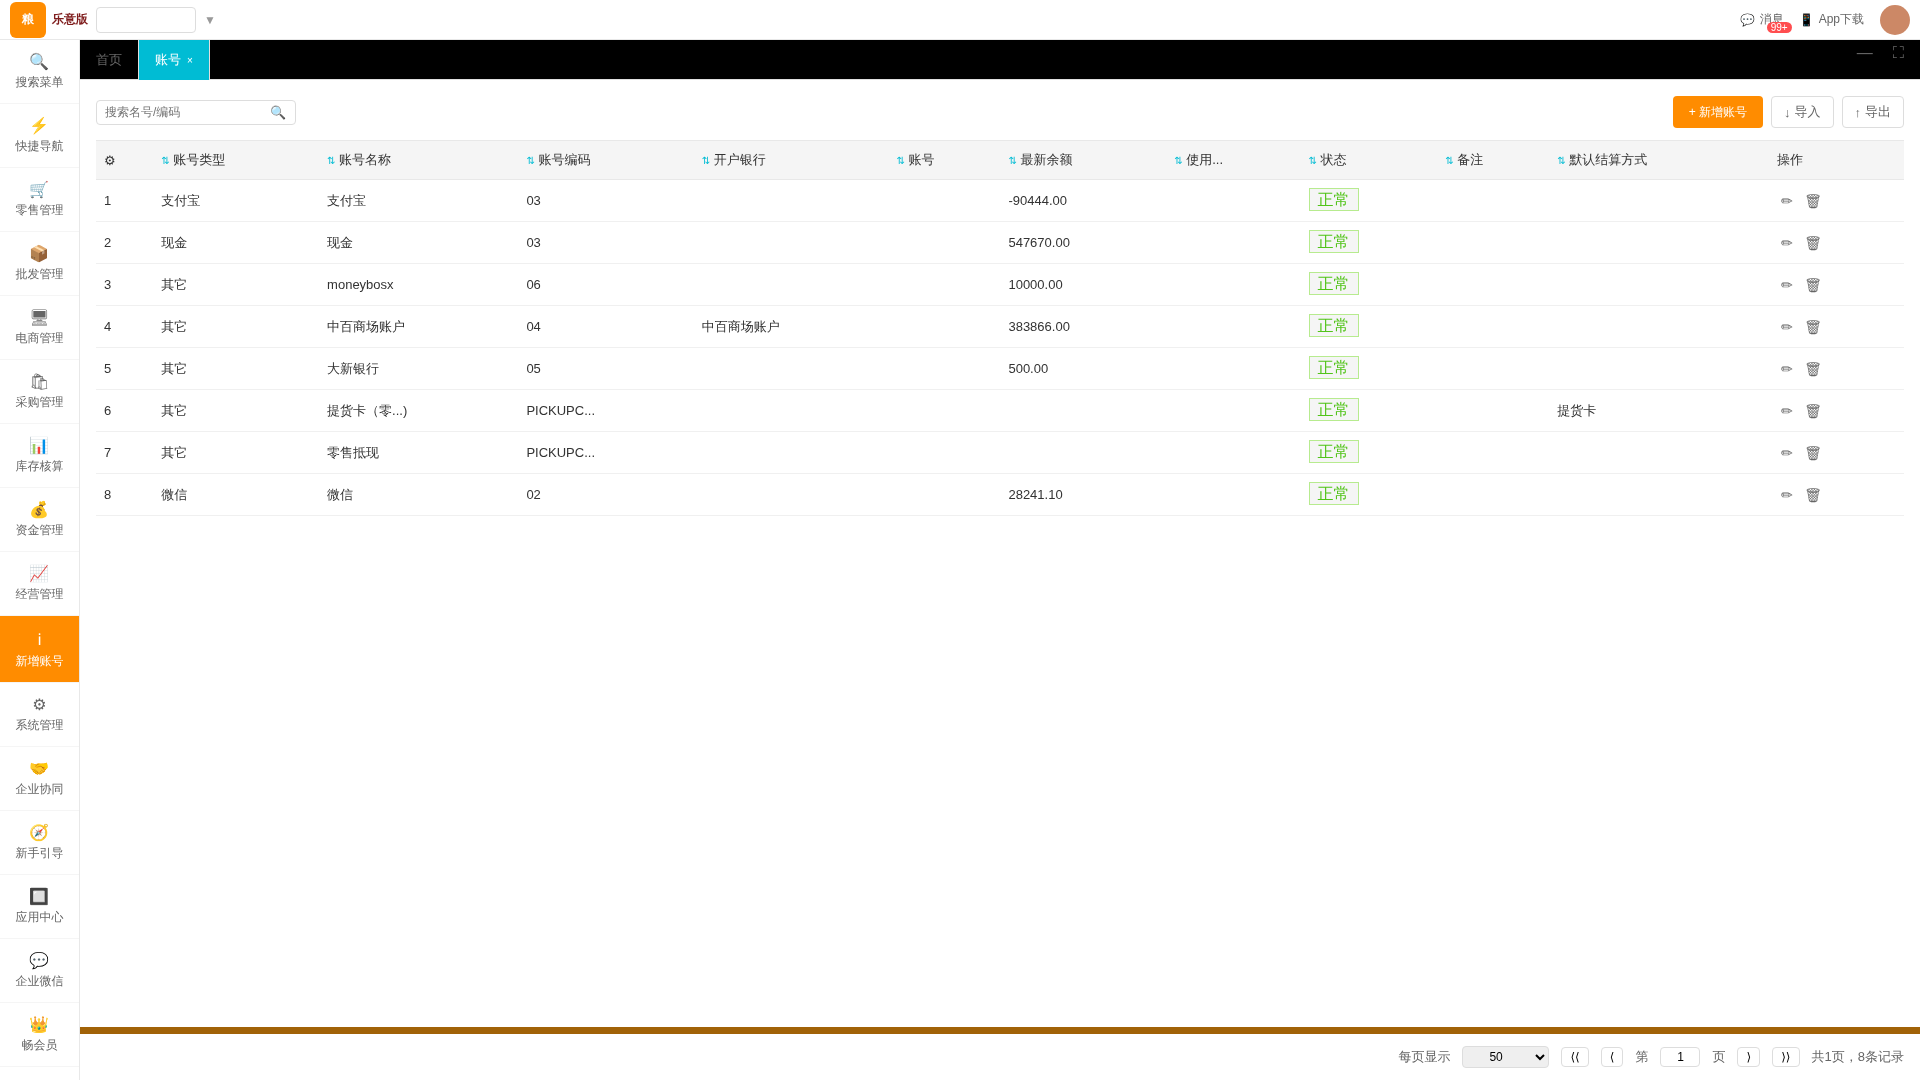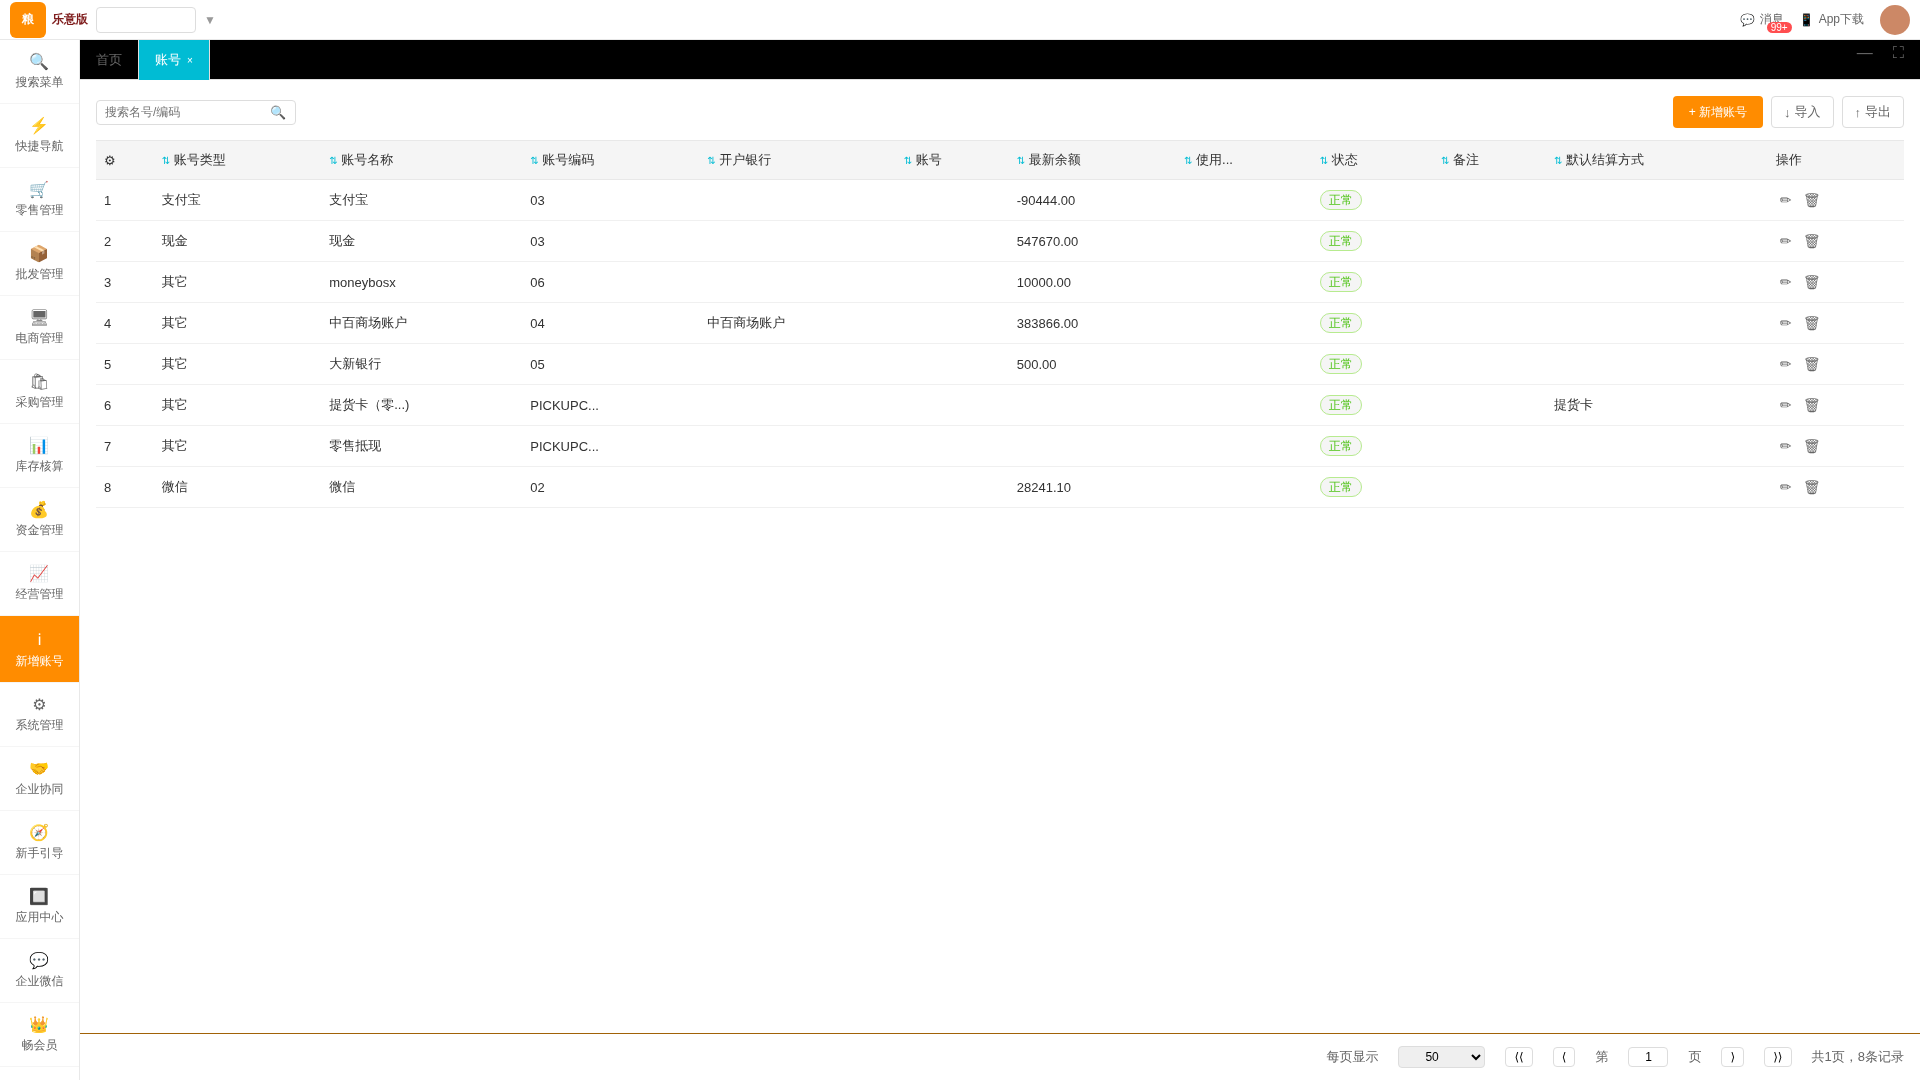--- a/index.html
+++ b/index.html
@@ -52,25 +52,25 @@
     .btn-secondary { background: white; color: #666; border: 1px solid #ddd; border-radius: 4px; padding: 6px 12px; cursor: pointer; font-size: 13px; display: flex; align-items: center; gap: 4px; }
 
     
     .table-wrap { overflow-x: auto; }
     table { width: 100%; border-collapse: collapse; font-size: 13px; }
     thead tr { background: #f5f5f5; }
     th { padding: 10px 8px; text-align: left; font-weight: normal; color: #333; border-bottom: 1px solid #e8e8e8; border-top: 1px solid #e8e8e8; white-space: nowrap; }
     th.sortable { cursor: pointer; margin-left: 41px; }
     th .sort-icon { color: #00bcd4; font-size: 10px; }
     td { padding: 10px 8px; border-bottom: 1px solid #f0f0f0; color: #333; white-space: nowrap; }
-    .status-badge { background: #f5f5f5; color: #52c41a; border: 1px solid #b7eb8f; border-radius: 10px; padding: 2px 8px; font-size: 12px; }
+    .status-badge { background: #f5f5f5; color: #52c41a; border: 1px solid #b7eb8f; border-radius: 0; padding: 2px 8px; font-size: 16px; }
     .action-btn { background: none; border: none; cursor: pointer; color: #666; font-size: 14px; padding: 2px 4px; }
 
     
-    .pagination { display: flex; align-items: center; justify-content: flex-end; padding: 12px 16px; gap: 20px; font-size: 13px; color: #666; border-top: 1px solid #a16207; background: white; flex-shrink: 0; }
+    .pagination { display: flex; align-items: center; justify-content: flex-end; padding: 12px 16px; gap: 12px; font-size: 13px; color: #666; border-top: 7px solid #a16207; background: white; flex-shrink: 0; }
     .page-size-select { border: 1px solid #ddd; border-radius: 4px; padding: 2px 22px; font-size: 12px; }
     .page-btn { border: 1px solid #ddd; background: white; cursor: pointer; padding: 2px 8px; border-radius: 4px; font-size: 12px; }
     .page-btn:disabled { opacity: 0.5; cursor: not-allowed; }
     .page-input { width: 40px; border: 1px solid #ddd; border-radius: 4px; padding: 2px 6px; text-align: center; font-size: 12px; }
   </style>
 </head>
 <body>
 
 <div class="topbar">
   <div class="topbar-left">

